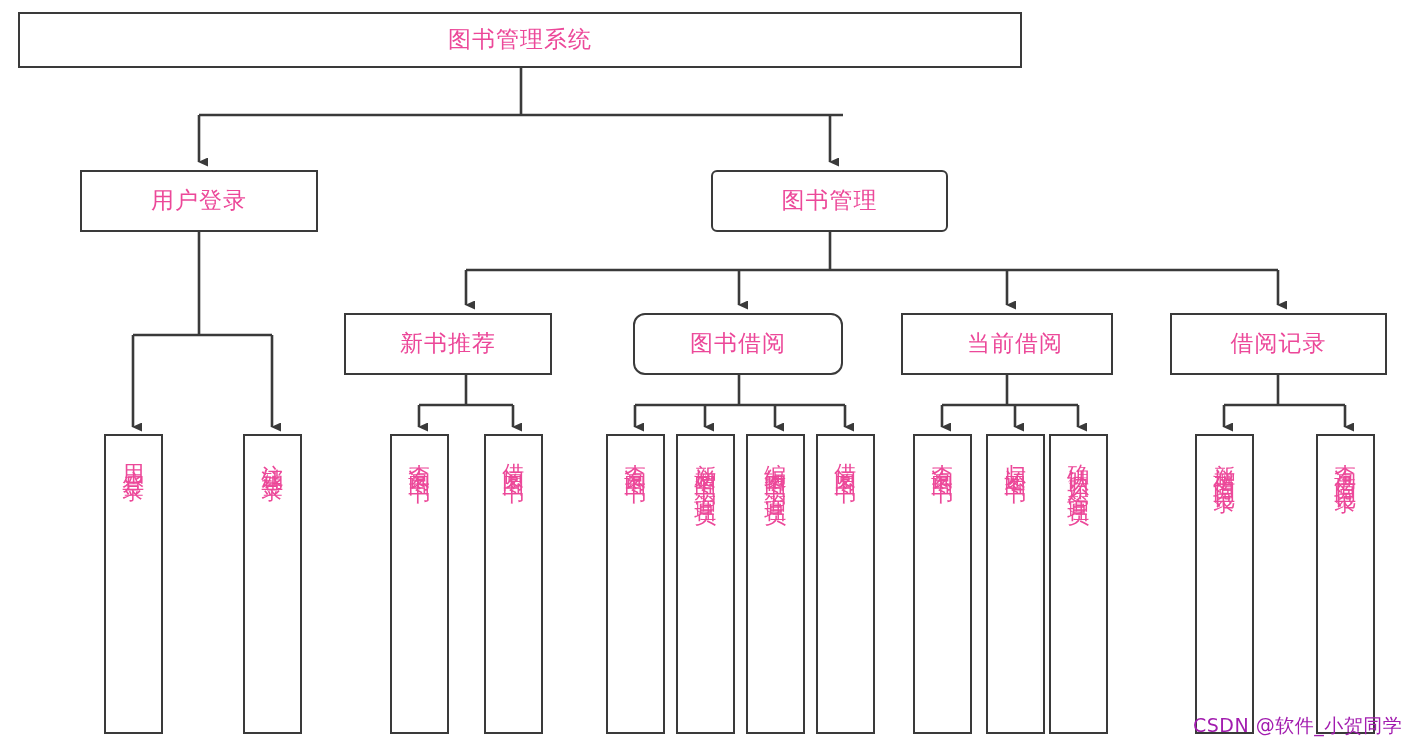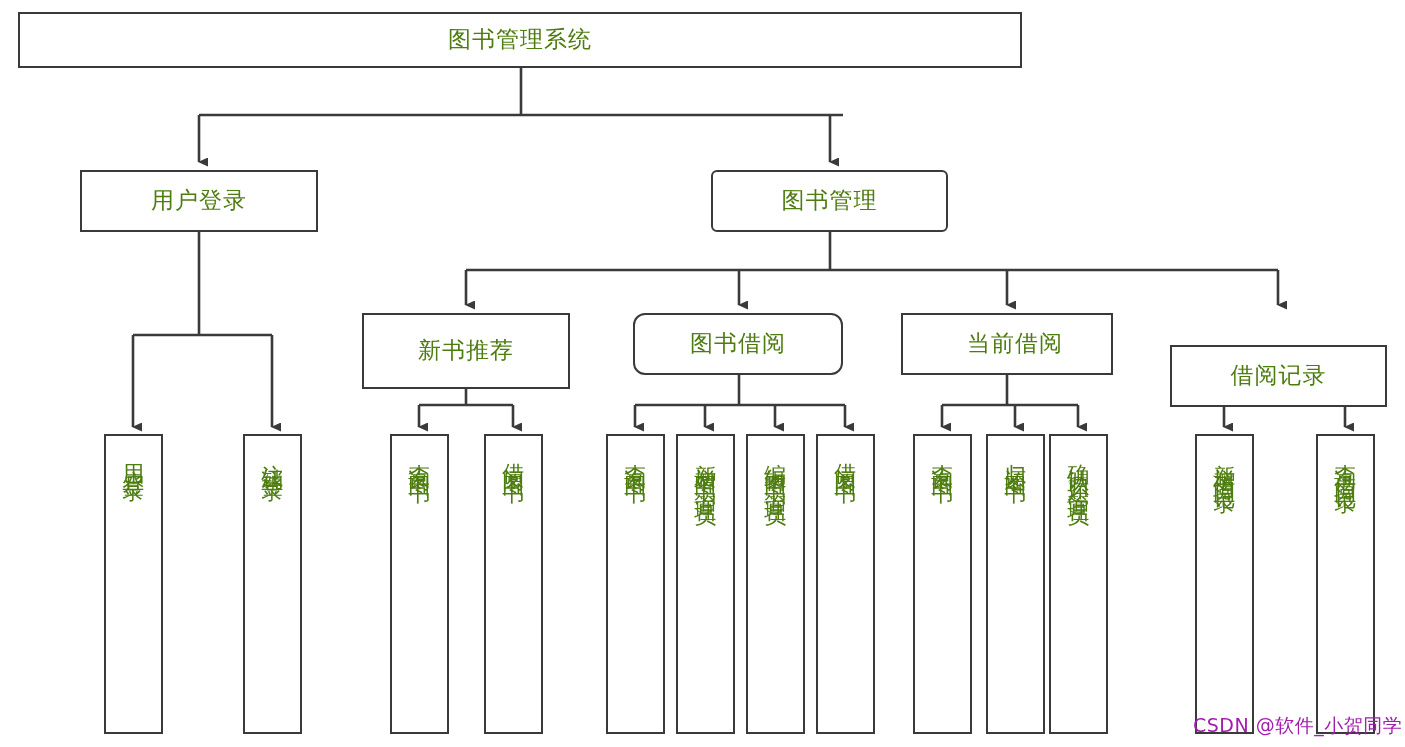--- a/index.html
+++ b/index.html
@@ -26,21 +26,21 @@
     height: 747px;
   }
   .node {
     position: absolute;
     box-sizing: border-box;
     border: 2.5px solid #3a3a3a;
     background: #ffffff;
     display: flex;
     align-items: center;
     justify-content: center;
-    color: #4d7c0f;
+    color: #ec4899;
     z-index: 3;
   }
   .node-h {
     font-size: 23px;
     letter-spacing: 1px;
     line-height: 1.2;
     white-space: nowrap;
   }
   .node-v {
     font-size: 22px;
@@ -123,24 +123,24 @@
       <path d="M1224,405 L1224,427" marker-end="url(#arrow)"></path>
       <path d="M1345,405 L1345,427" marker-end="url(#arrow)"></path>
     </g>
   </svg>
 
   <div class="node node-h" style="left:18px; top:12px; width:1004px; height:56px;">图书管理系统</div>
 
   <div class="node node-h" style="left:80px; top:170px; width:238px; height:62px;">用户登录</div>
   <div class="node node-h" style="left:711px; top:170px; width:237px; height:62px;border-radius:6px;">图书管理</div>
 
-  <div class="node node-h" style="left:362px; top:313px; width:208px; height:76px;">新书推荐</div>
+  <div class="node node-h" style="left:344px; top:313px; width:208px; height:62px;">新书推荐</div>
   <div class="node node-h" style="left:633px; top:313px; width:210px; height:62px;border-radius:12px;">图书借阅</div>
   <div class="node node-h" style="left:901px; top:313px; width:212px; height:62px;padding-left:16px;">当前借阅</div>
-  <div class="node node-h" style="left:1170px; top:313px; width:217px; height:62px;margin-top:32px;">借阅记录</div>
+  <div class="node node-h" style="left:1170px; top:313px; width:217px; height:62px;">借阅记录</div>
 
   <div class="node node-v" style="left:104px; top:434px; width:59px; height:300px;">
     <span>用户登录</span>
   </div>
   <div class="node node-v" style="left:243px; top:434px; width:59px; height:300px;">
     <span>注销登录</span>
   </div>
 
   <div class="node node-v" style="left:390px; top:434px; width:59px; height:300px;">
     <span>查询图书</span>

